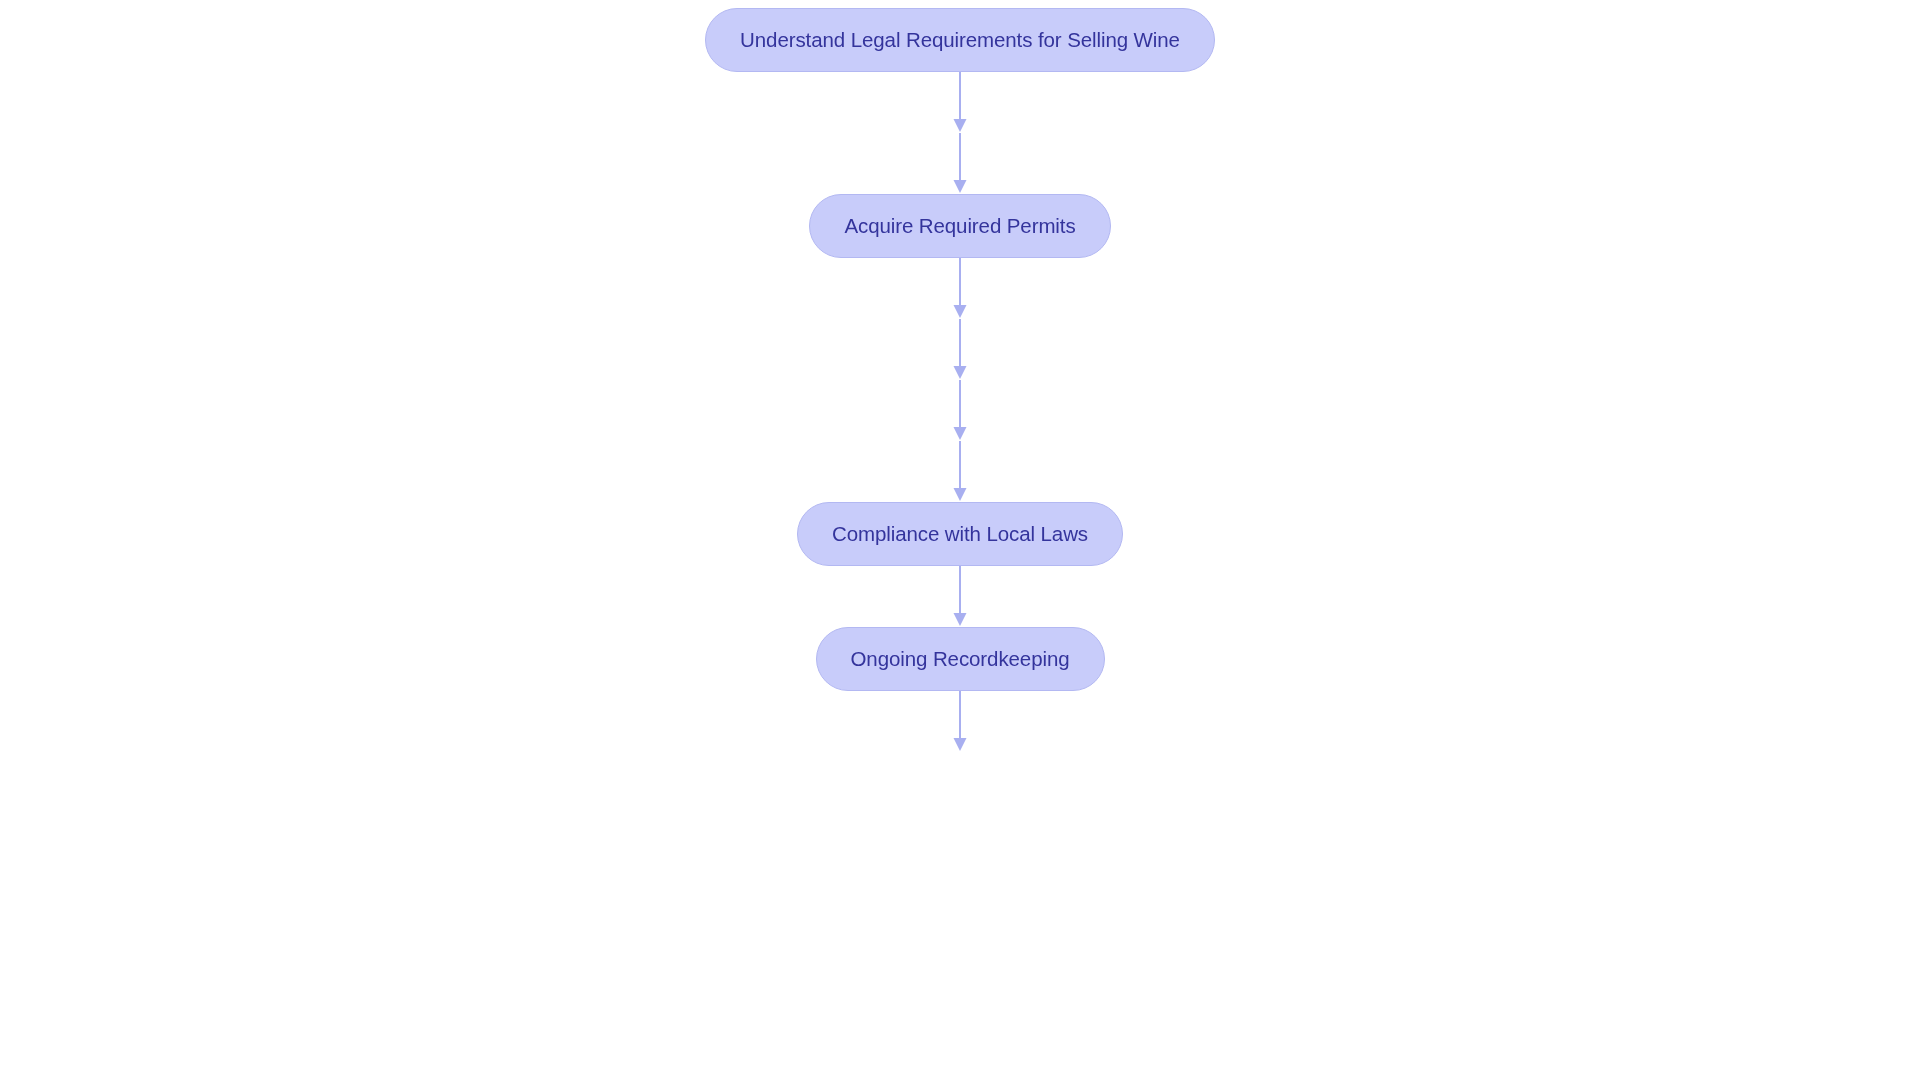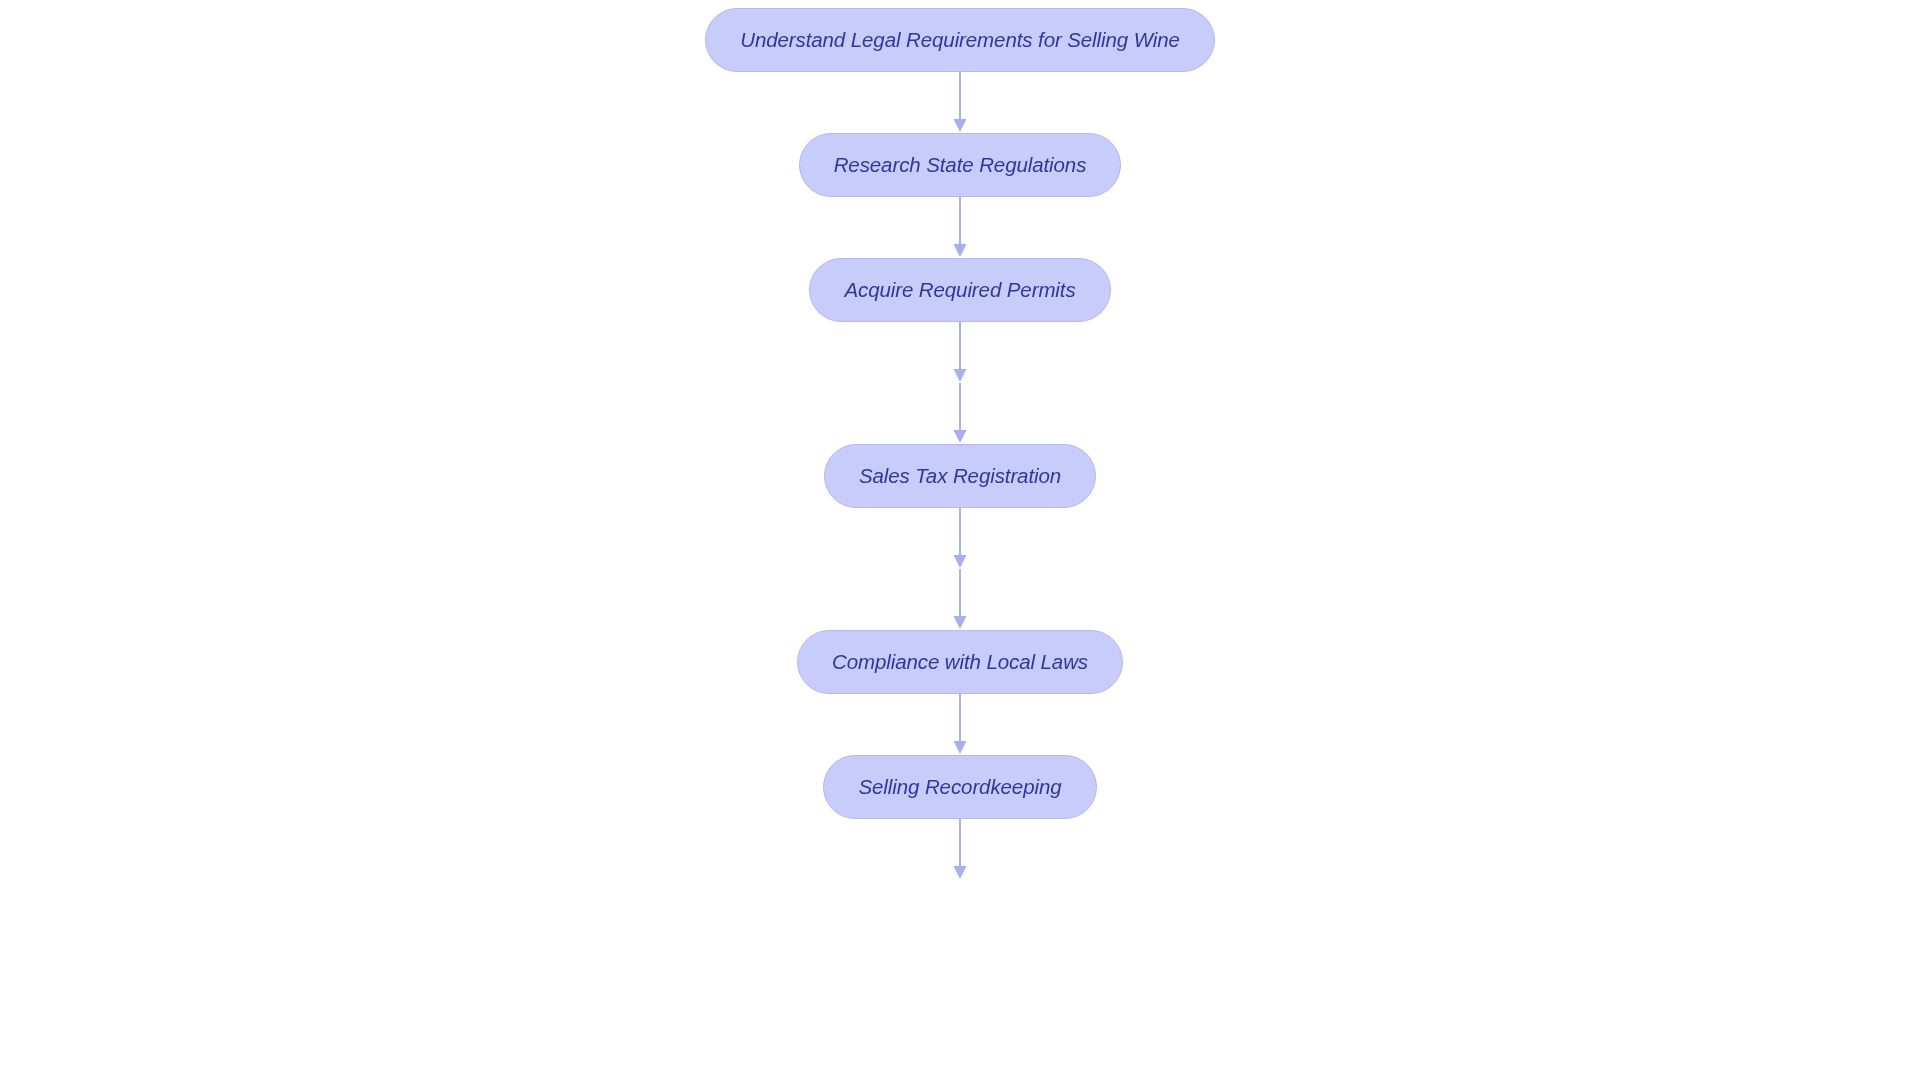--- a/index.html
+++ b/index.html
@@ -12,21 +12,20 @@
     height: 1083px;
     overflow: hidden;
     font-family: "Liberation Sans", sans-serif;
   }
 
   #flowchart {
     position: relative;
     width: 1920px;
     height: 1083px;
     background: #ffffff;
-    font-style: italic;
   }
 
   .flow-column {
     position: absolute;
     left: 0;
     top: 0;
     width: 1920px;
     display: flex;
     flex-direction: column;
     align-items: center;
@@ -78,23 +77,20 @@
       <span class="node-label">Understand Legal Requirements for Selling Wine</span>
     </div>
 
     <div class="connector">
       <svg viewBox="0 0 24 61" xmlns="http://www.w3.org/2000/svg">
         <line x1="12" y1="0" x2="12" y2="50" stroke="#a8aff0" stroke-width="2"></line>
         <polygon points="12,60 5.5,47 18.5,47" fill="#a8aff0"></polygon>
       </svg>
     </div>
 
-    <div class="node">
-      <span class="node-label">Research State Regulations</span>
-    </div>
 
     <div class="connector">
       <svg viewBox="0 0 24 61" xmlns="http://www.w3.org/2000/svg">
         <line x1="12" y1="0" x2="12" y2="50" stroke="#a8aff0" stroke-width="2"></line>
         <polygon points="12,60 5.5,47 18.5,47" fill="#a8aff0"></polygon>
       </svg>
     </div>
 
     <div class="node">
       <span class="node-label">Acquire Required Permits</span>
@@ -108,23 +104,20 @@
     </div>
 
 
     <div class="connector">
       <svg viewBox="0 0 24 61" xmlns="http://www.w3.org/2000/svg">
         <line x1="12" y1="0" x2="12" y2="50" stroke="#a8aff0" stroke-width="2"></line>
         <polygon points="12,60 5.5,47 18.5,47" fill="#a8aff0"></polygon>
       </svg>
     </div>
 
-    <div class="node">
-      <span class="node-label">Sales Tax Registration</span>
-    </div>
 
     <div class="connector">
       <svg viewBox="0 0 24 61" xmlns="http://www.w3.org/2000/svg">
         <line x1="12" y1="0" x2="12" y2="50" stroke="#a8aff0" stroke-width="2"></line>
         <polygon points="12,60 5.5,47 18.5,47" fill="#a8aff0"></polygon>
       </svg>
     </div>
 
 
     <div class="connector">
@@ -139,21 +132,21 @@
     </div>
 
     <div class="connector">
       <svg viewBox="0 0 24 61" xmlns="http://www.w3.org/2000/svg">
         <line x1="12" y1="0" x2="12" y2="50" stroke="#a8aff0" stroke-width="2"></line>
         <polygon points="12,60 5.5,47 18.5,47" fill="#a8aff0"></polygon>
       </svg>
     </div>
 
     <div class="node">
-      <span class="node-label">Selling Recordkeeping</span>
+      <span class="node-label">Ongoing Recordkeeping</span>
     </div>
 
     <div class="connector">
       <svg viewBox="0 0 24 61" xmlns="http://www.w3.org/2000/svg">
         <line x1="12" y1="0" x2="12" y2="50" stroke="#a8aff0" stroke-width="2"></line>
         <polygon points="12,60 5.5,47 18.5,47" fill="#a8aff0"></polygon>
       </svg>
     </div>
 
 

